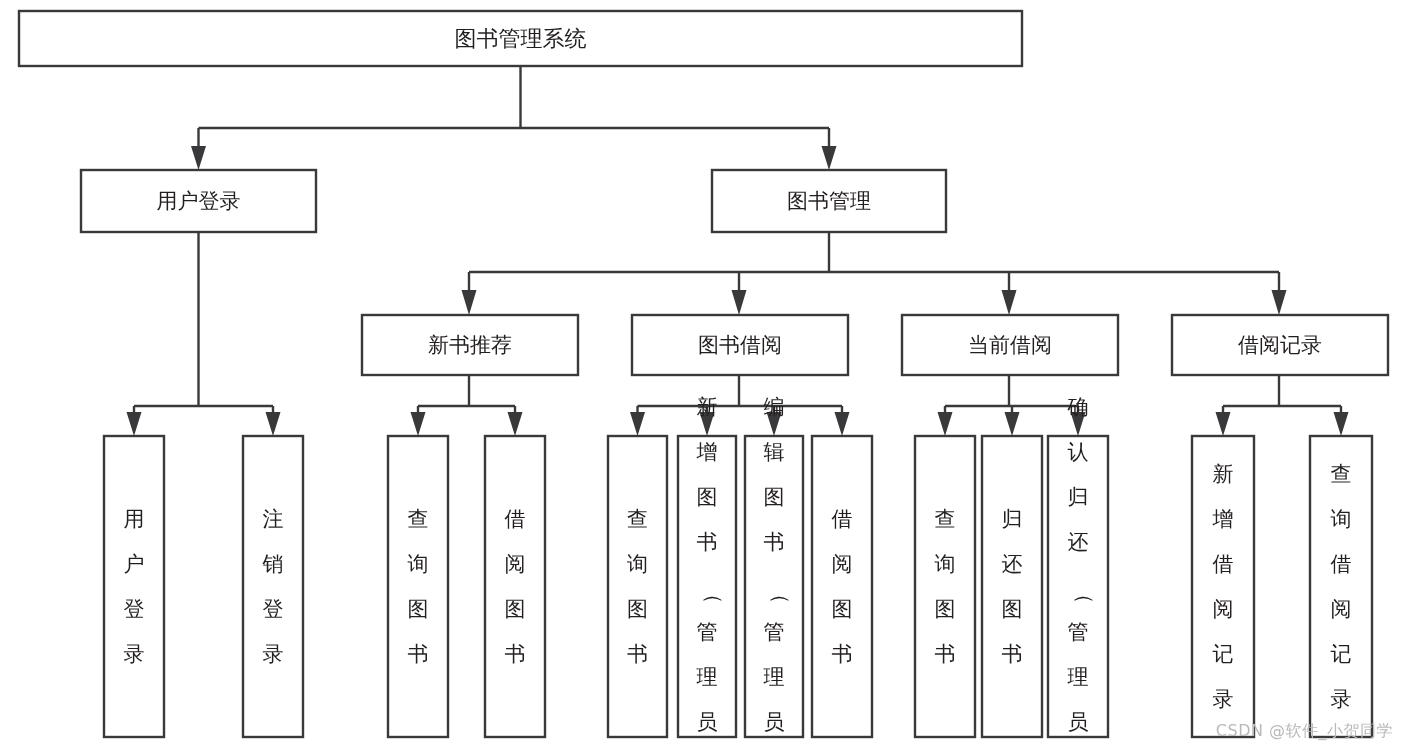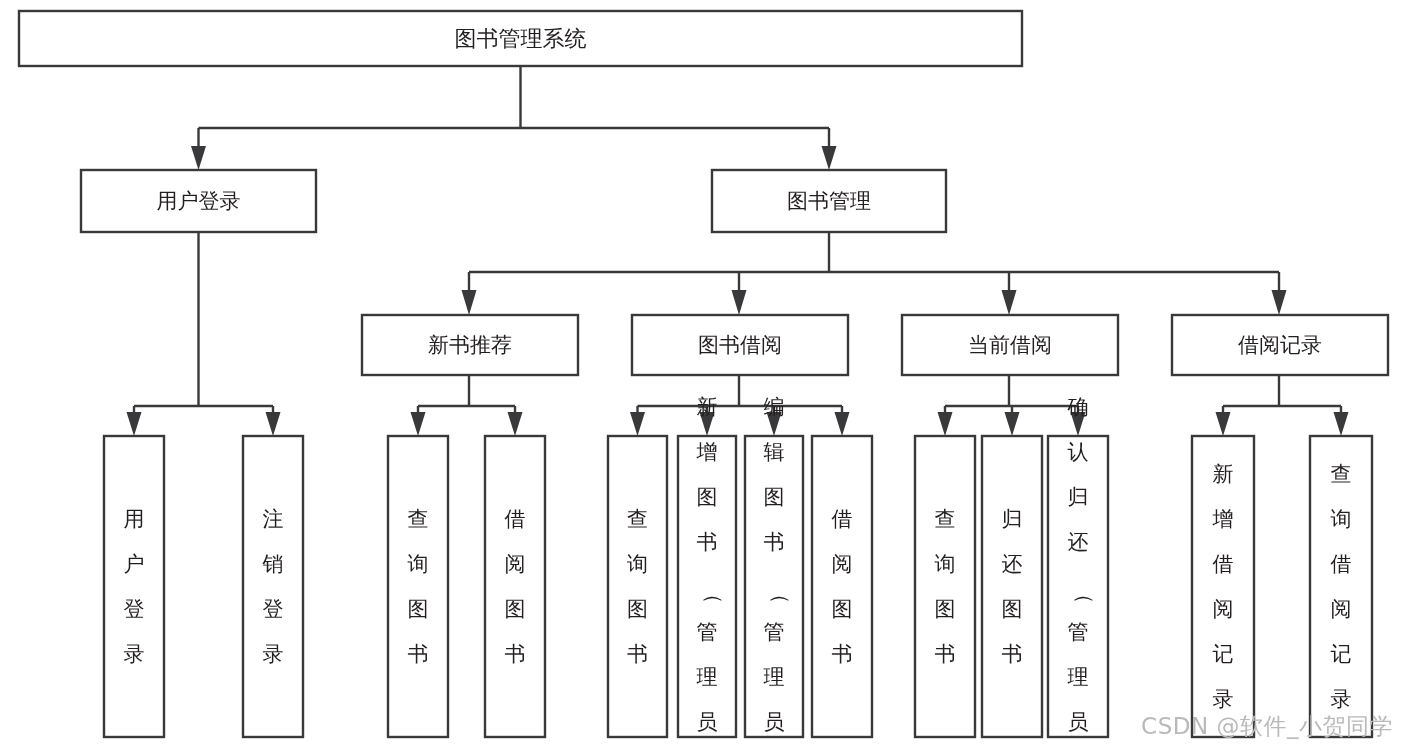--- a/index.html
+++ b/index.html
@@ -57,21 +57,21 @@
     fill: #231f20;
     font-family: "DejaVu Sans", "Liberation Sans", sans-serif;
     font-size: 21px;
     text-anchor: middle;
   }
   .watermark {
     position: absolute;
     right: 12px;
     bottom: 5px;
     font-family: "DejaVu Sans", "Liberation Sans", sans-serif;
-    font-size: 23px;
+    font-size: 16px;
     color: #b9b9b9;
     white-space: nowrap;
     letter-spacing: 0.5px;
     pointer-events: none;
   }
 </style>
 </head>
 <body>
 
 <div id="diagram-root">

